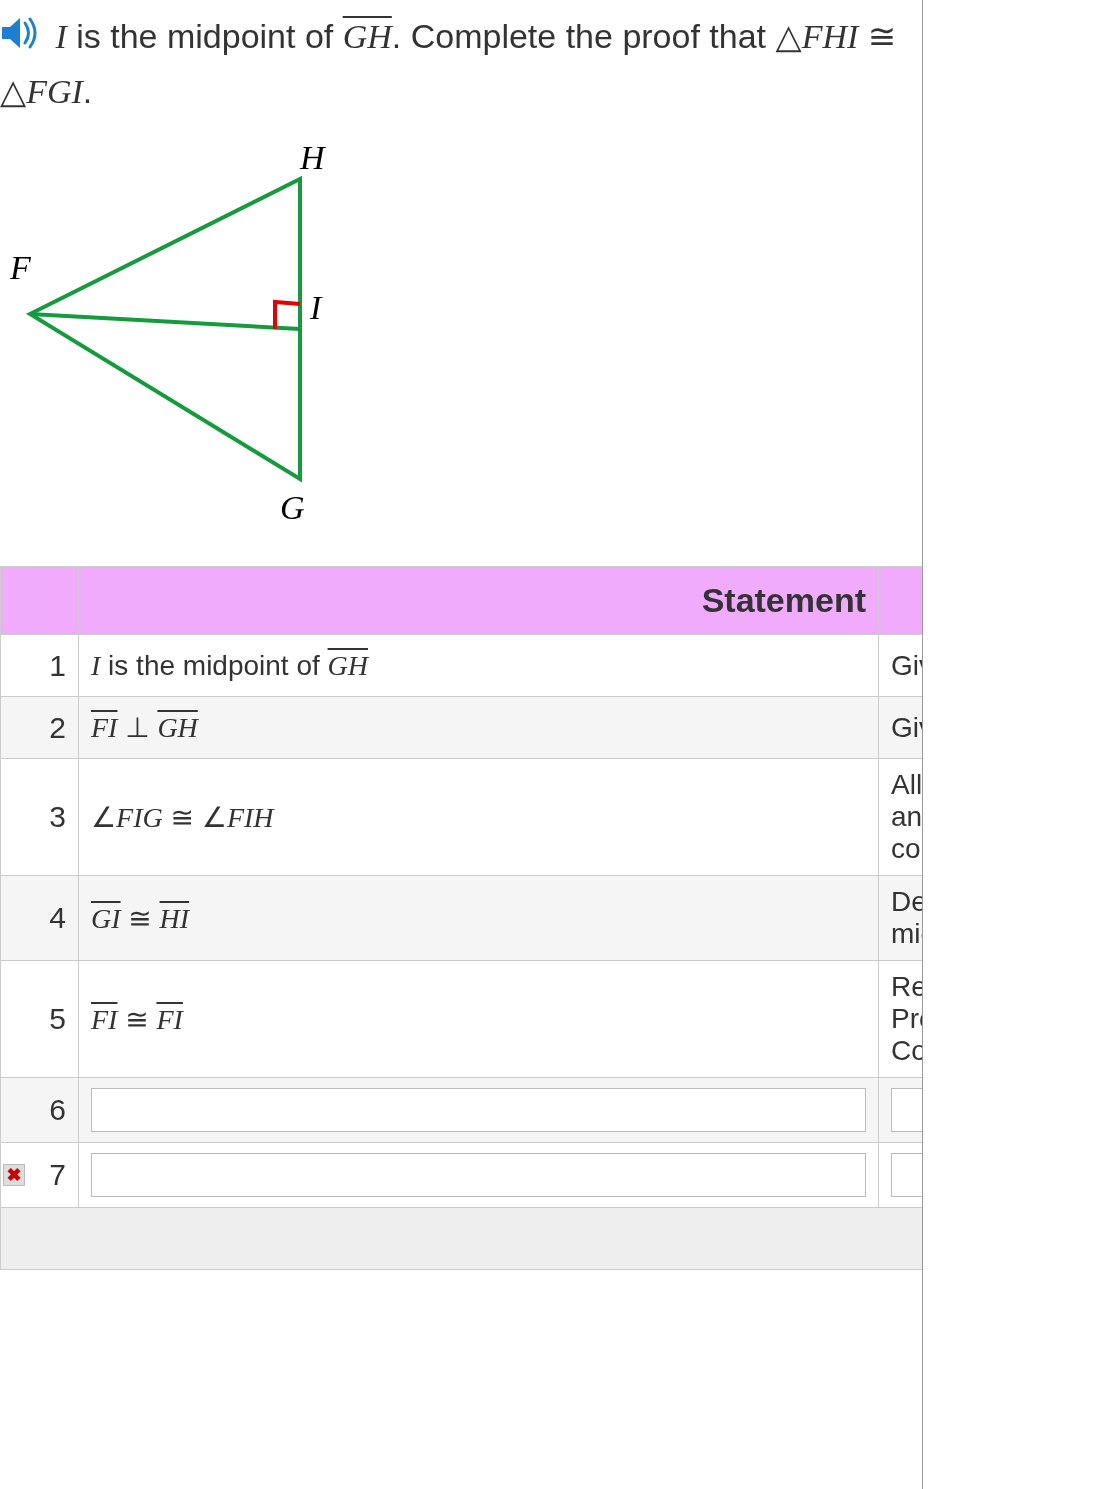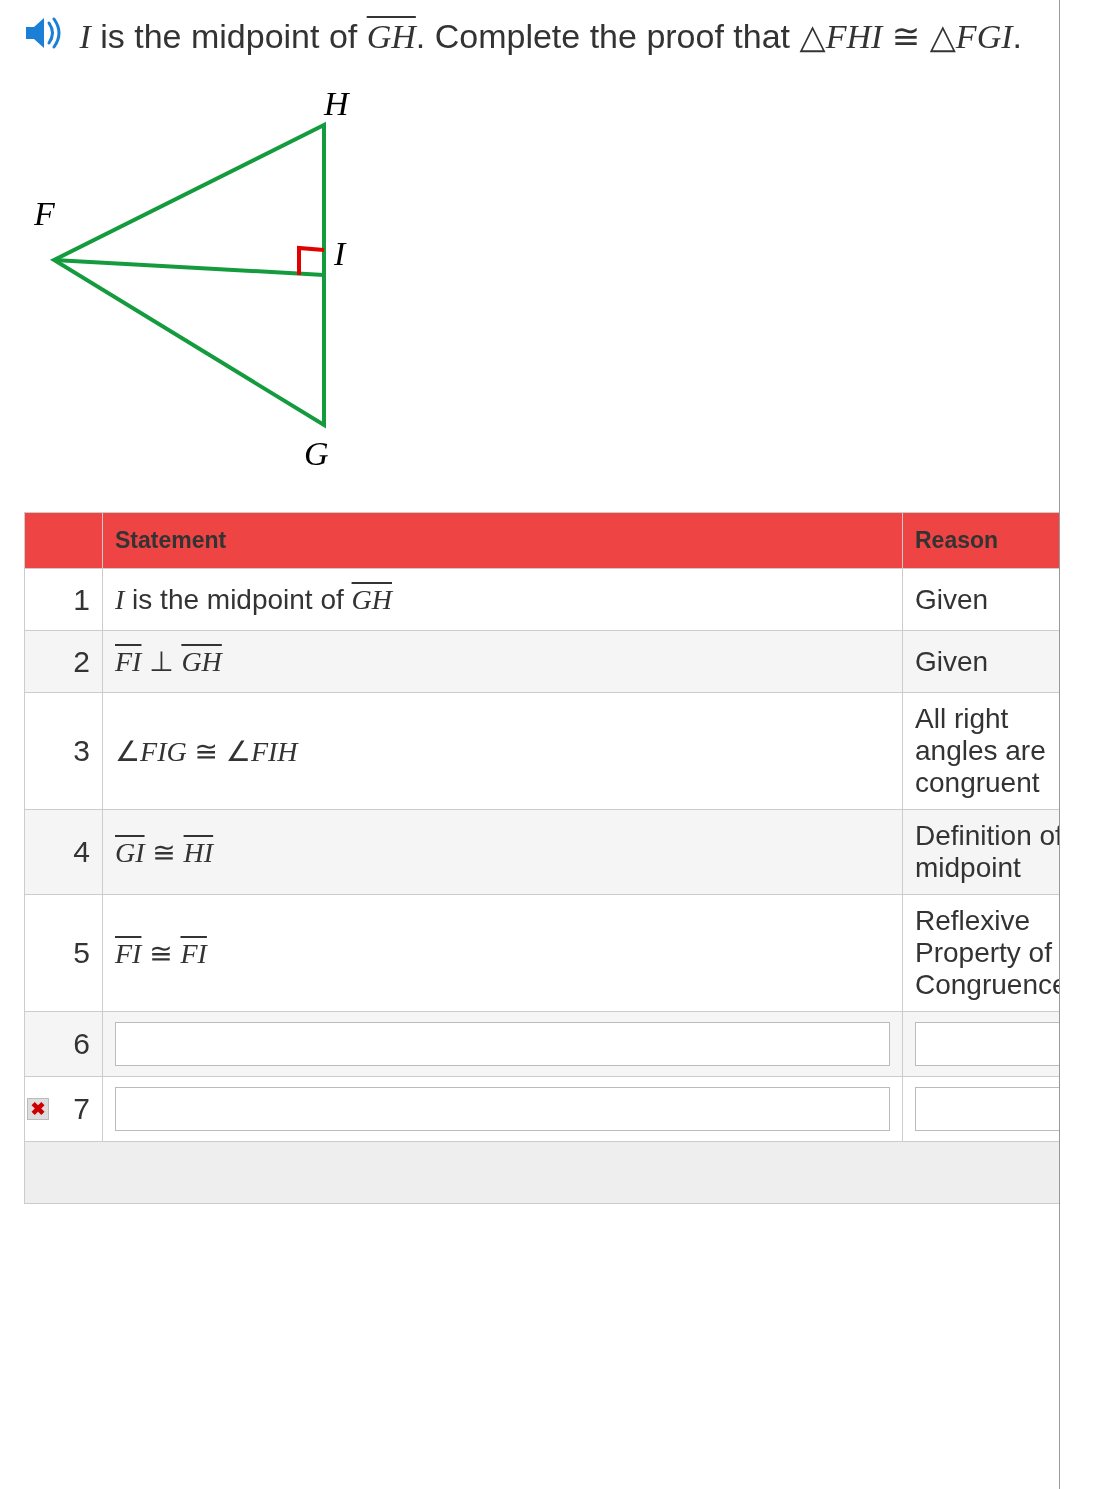--- a/index.html
+++ b/index.html
@@ -7,26 +7,25 @@
     font-family: Verdana, Geneva, sans-serif;
     font-size: 28px;
     color: #333;
     background: #fff;
     width: 1098px;
     height: 1489px;
     overflow: hidden;
     position: relative;
   }
   .scroll-wrap {
-    width: 1060px;
+    width: 923px;
     height: 100%;
     overflow-y: scroll;
     overflow-x: hidden;
     border-right: 1px solid #999;
-    padding-left: 24px;
   }
   .scroll-wrap::-webkit-scrollbar { width: 16px; }
   .scroll-wrap::-webkit-scrollbar-track { background: #f0f0f0; }
   .scroll-wrap::-webkit-scrollbar-thumb { background: #999; border-radius: 4px; }
   .content { padding: 10px 0 0 0; min-height: 1600px; }
   .prompt {
     font-size: 34px;
     line-height: 1.55;
     padding: 0 8px 20px 0;
     color: #333;
@@ -45,26 +44,26 @@
 
   .diagram { padding: 0 0 30px 10px; }
 
   table.proof {
     border-collapse: collapse;
     width: 1060px;
     font-size: 28px;
     color: #333;
   }
   table.proof th {
-    text-align: left;
+    text-align: right;
     font-weight: bold;
     padding: 14px 12px;
     border: 1px solid #ccc;
-    background: #ef4444;
-    font-size: 23px;
+    background: #f0abfc;
+    font-size: 34px;
   }
   table.proof td {
     border: 1px solid #ccc;
     padding: 10px 12px;
     vertical-align: middle;
     height: 62px;
     background: #fff;
   }
   table.proof tr.alt td { background: #f5f5f5; }
   table.proof td.num {

